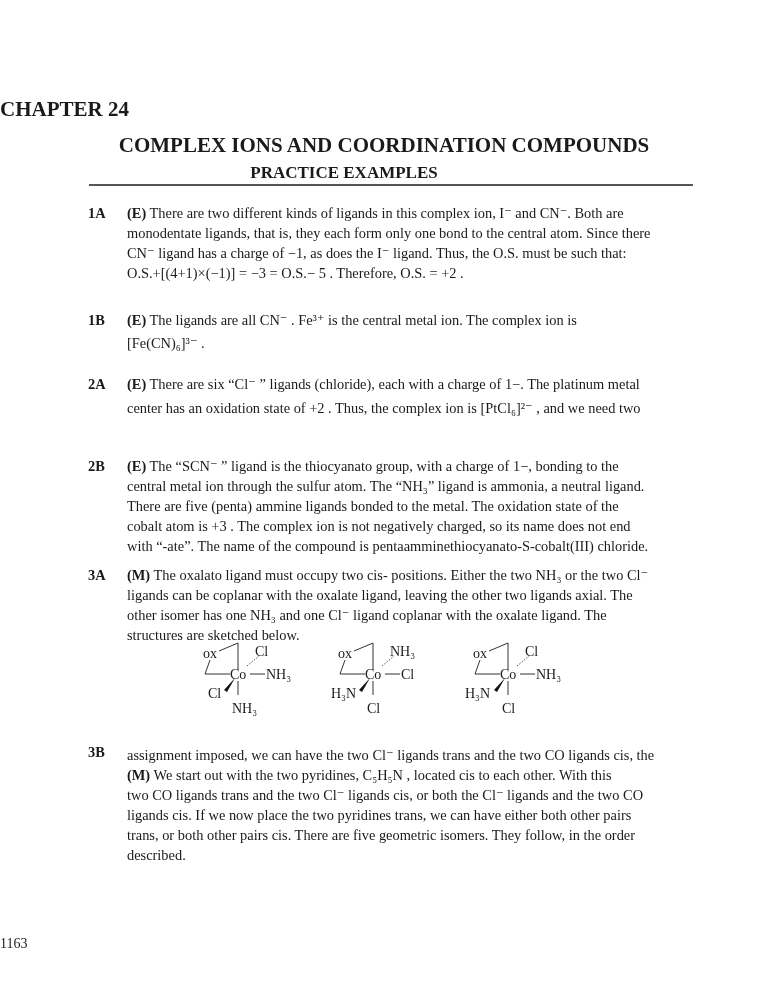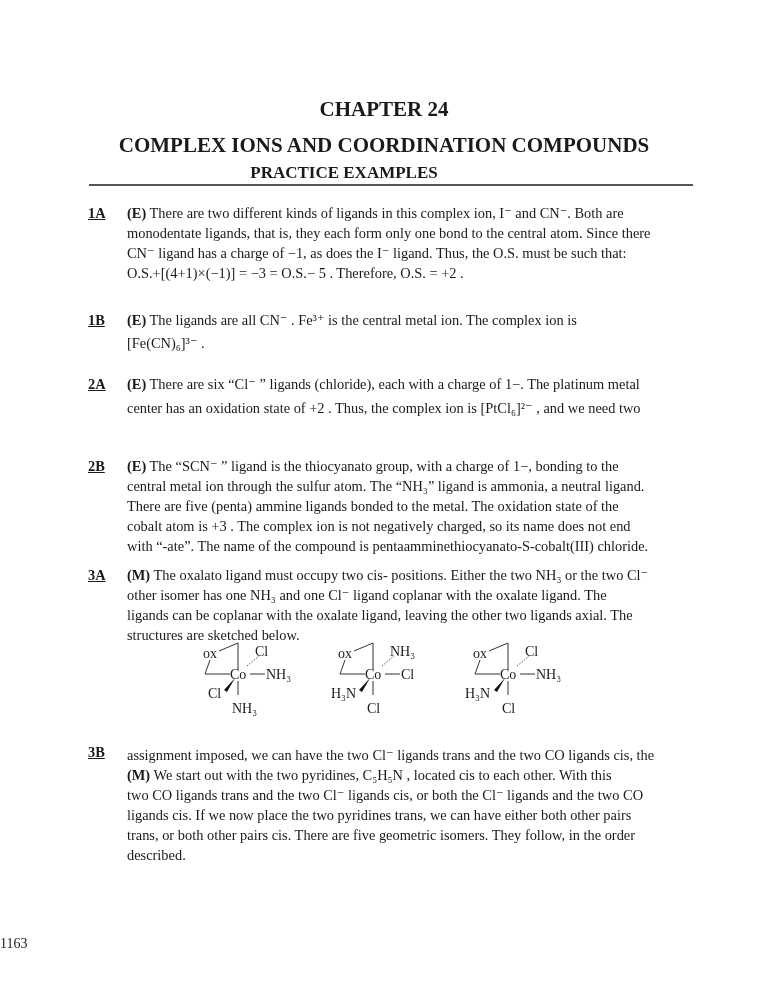--- a/index.html
+++ b/index.html
@@ -1,37 +1,37 @@
 <!DOCTYPE html>
 <html><head>
 <meta charset="utf-8">
 <style>
   html, body { margin: 0; padding: 0; background: #ffffff; }
   body {
     width: 768px; height: 994px; position: relative; overflow: hidden;
     font-family: "Liberation Serif", "DejaVu Serif", serif; color: #1a1a1a;
   }
   .title1 {
-    position: absolute; top: 97px; left: 0; width: 768px; text-align: center;
+    position: absolute; top: 97px; left: 0; width: 768px; 
     font-weight: bold; font-size: 21px; letter-spacing: 0px;
   }
   .title2 {
     position: absolute; top: 133px; left: 0; width: 768px; text-align: center;
     font-weight: bold; font-size: 21px;
   }
   .title3 {
     position: absolute; top: 163px; left: 0; width: 688px; text-align: center;
     font-weight: bold; font-size: 17px;
   }
   .rule {
     position: absolute; top: 184px; left: 89px; width: 604px; height: 2px; background: #555;
   }
   .sec { position: absolute; left: 88px; width: 615px; font-size: 14.4px; line-height: 20px; }
   .sec .num {
-    position: absolute; left: 0; top: 0; font-weight: bold; text-decoration: underline;
+    position: absolute; left: 0; top: 0; font-weight: bold; 
   }
   .sec .body { position: absolute; left: 39px; top: 0; width: 575px; }
   .sec p { margin: 0; }
   .tag { font-weight: bold; }
   .diagram { position: absolute; left: 0; top: 0; }
   .page-num {
     position: absolute; top: 936px; left: 0; width: 768px; font-size: 14px;
   }
 </style>
 </head>
@@ -76,22 +76,22 @@
     <p>There are five (penta) ammine ligands bonded to the metal. The oxidation state of the</p>
     <p>cobalt atom is +3 . The complex ion is not negatively charged, so its name does not end</p>
     <p>with “-ate”. The name of the compound is pentaamminethiocyanato-S-cobalt(III) chloride.</p>
   </div>
 </div>
 
 <div class="sec" style="top:565px;">
   <span class="num">3A</span>
   <div class="body">
     <p><span class="tag">(M)</span> <span>The oxalato ligand must occupy two cis- positions. Either the two NH₃ or the two Cl⁻</span></p>
+    <p>ligands can be coplanar with the oxalate ligand, leaving the other two ligands axial. The</p>
     <p>other isomer has one NH₃ and one Cl⁻ ligand coplanar with the oxalate ligand. The</p>
-    <p>ligands can be coplanar with the oxalate ligand, leaving the other two ligands axial. The</p>
     <p>structures are sketched below.</p>
   </div>
 </div>
 
 <svg class="diagram" width="768" height="994" viewBox="0 0 768 994" style="font-family:'Liberation Serif','DejaVu Serif',serif;font-size:14px;fill:#1a1a1a;">
 
   <g>
     <text x="203" y="658">ox</text>
     <polyline points="219,651 238,643 238,670" fill="none" stroke="#333" stroke-width="1"></polyline>
     <polyline points="210,660 205,674 230,674" fill="none" stroke="#333" stroke-width="1"></polyline>

